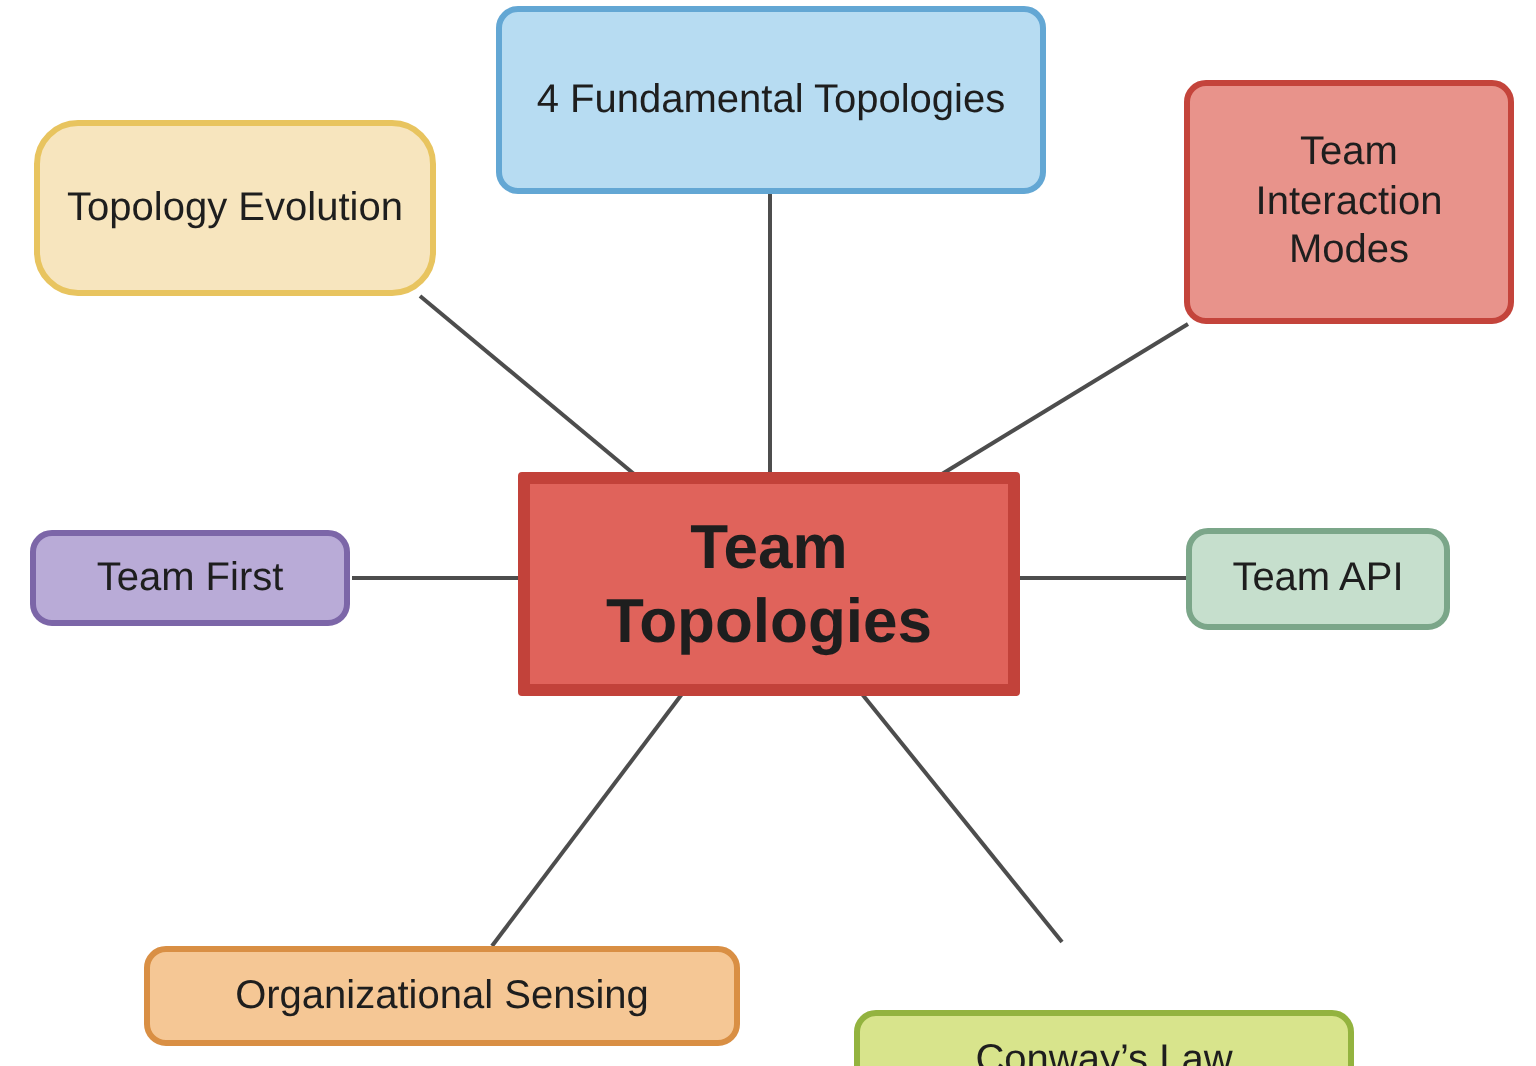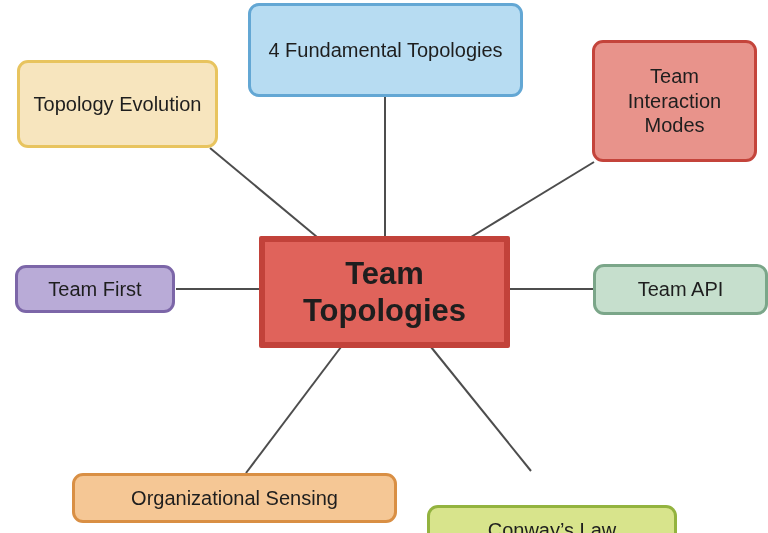--- a/index.html
+++ b/index.html
@@ -45,40 +45,40 @@
     font-size: 31px;
     font-weight: 700;
     line-height: 1.2;
   }
   
   .pos-evolution   { left: 17px;  top: 60px;  width: 201px; height: 88px;  padding: 0 10px; }
   .pos-fundamental { left: 248px; top: 3px;   width: 275px; height: 94px;  padding: 0 14px; }
   .pos-interaction { left: 592px; top: 40px;  width: 165px; height: 122px; padding: 0 8px; }
   .pos-teamfirst   { left: 15px;  top: 265px; width: 160px; height: 48px; }
   .pos-center      { left: 259px; top: 236px; width: 251px; height: 112px; padding: 0 18px; }
-  .pos-teamapi     { left: 593px; top: 264px; width: 175px; height: 51px; }
-  .pos-orgsensing  { left: 72px;  top: 473px; width: 325px; height: 50px; }
+  .pos-teamapi     { left: 593px; top: 264px; width: 132px; height: 51px; }
+  .pos-orgsensing  { left: 72px;  top: 473px; width: 298px; height: 50px; }
   .pos-conway      { left: 427px; top: 471px; width: 250px; height: 51px; }
 </style>
 </head>
 <body>
 
 <div class="canvas" style="background-color: rgb(255, 255, 255);">
 
   <svg class="connectors" viewBox="0 0 768 533" xmlns="http://www.w3.org/2000/svg">
     <line x1="385" y1="97" x2="385" y2="236" stroke-width="2" stroke="#4d4d4d"></line>
     <line x1="210" y1="148" x2="317" y2="237" stroke-width="2" stroke="#4d4d4d"></line>
     <line x1="594" y1="162" x2="471" y2="237" stroke-width="2" stroke="#4d4d4d"></line>
     <line x1="176" y1="289" x2="259" y2="289" stroke-width="2" stroke="#4d4d4d"></line>
     <line x1="510" y1="289" x2="593" y2="289" stroke-width="2" stroke="#4d4d4d"></line>
     <line x1="341" y1="347" x2="246" y2="473" stroke-width="2" stroke="#4d4d4d"></line>
     <line x1="431" y1="347" x2="531" y2="471" stroke-width="2" stroke="#4d4d4d"></line>
   </svg>
 
-  <div class="node node-satellite pos-evolution" style="background-color: rgb(247, 229, 190); border-color: rgb(232, 196, 95); color: rgb(30, 30, 30);">Topology Evolution</div>
+  <div class="node node-satellite pos-evolution" style="background-color: rgb(247, 229, 190); border-color: rgb(232, 196, 95); color: rgb(30, 30, 30); border-radius: 22px;">Topology Evolution</div>
 
   <div class="node node-satellite pos-fundamental" style="background-color: rgb(183, 220, 242); border-color: rgb(99, 167, 212); color: rgb(30, 30, 30);">4 Fundamental Topologies</div>
 
   <div class="node node-satellite pos-teamfirst" style="background-color: rgb(185, 171, 215); border-color: rgb(124, 102, 168); color: rgb(30, 30, 30);">Team First</div>
 
   <div class="node node-satellite pos-interaction" style="background-color: rgb(232, 147, 139); border-color: rgb(196, 68, 59); color: rgb(30, 30, 30);">Team Interaction Modes</div>
 
   <div class="node node-center pos-center" style="background-color: rgb(224, 99, 91); border-color: rgb(194, 66, 58); color: rgb(30, 30, 30);">Team Topologies</div>
 
   <div class="node node-satellite pos-teamapi" style="background-color: rgb(198, 223, 205); border-color: rgb(123, 166, 137); color: rgb(30, 30, 30);">Team API</div>

